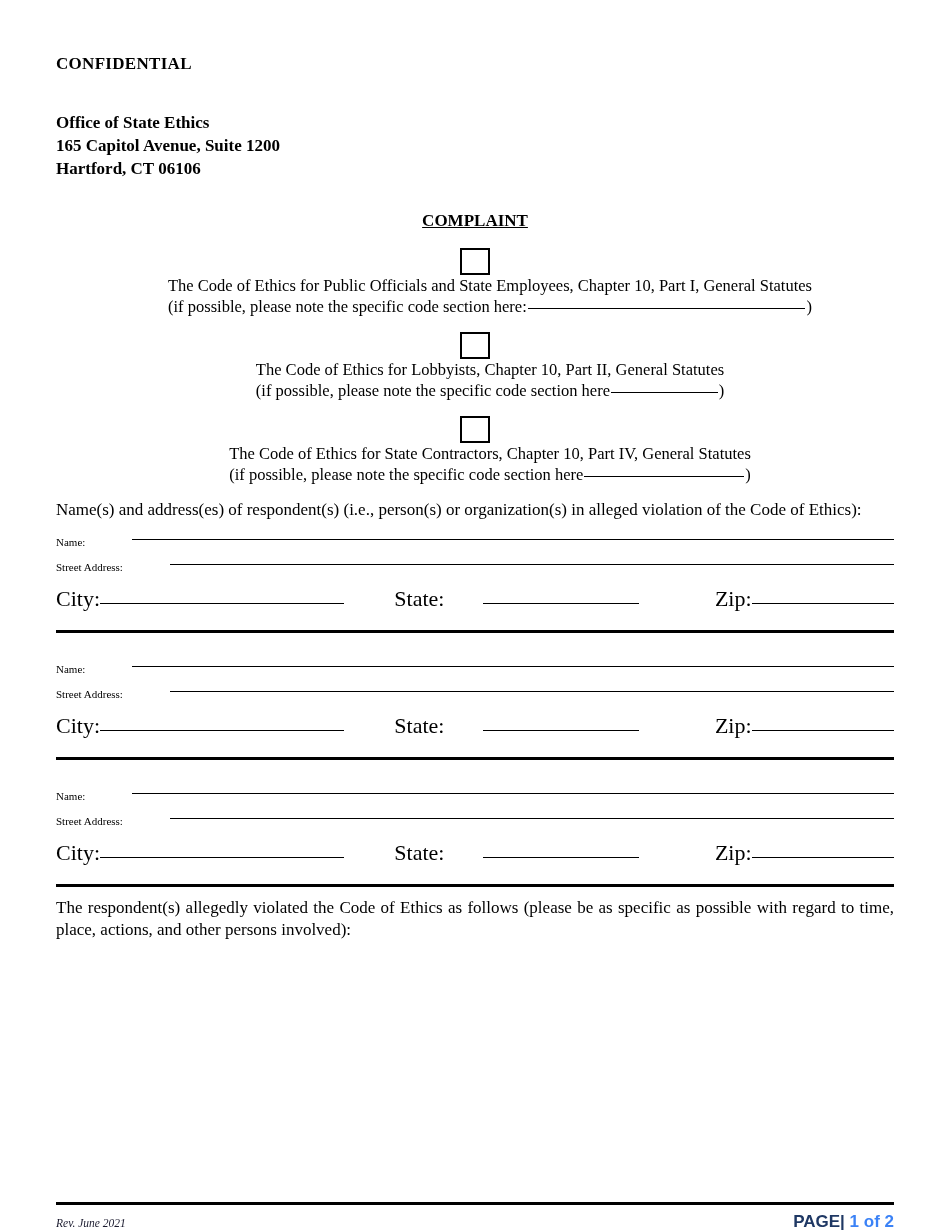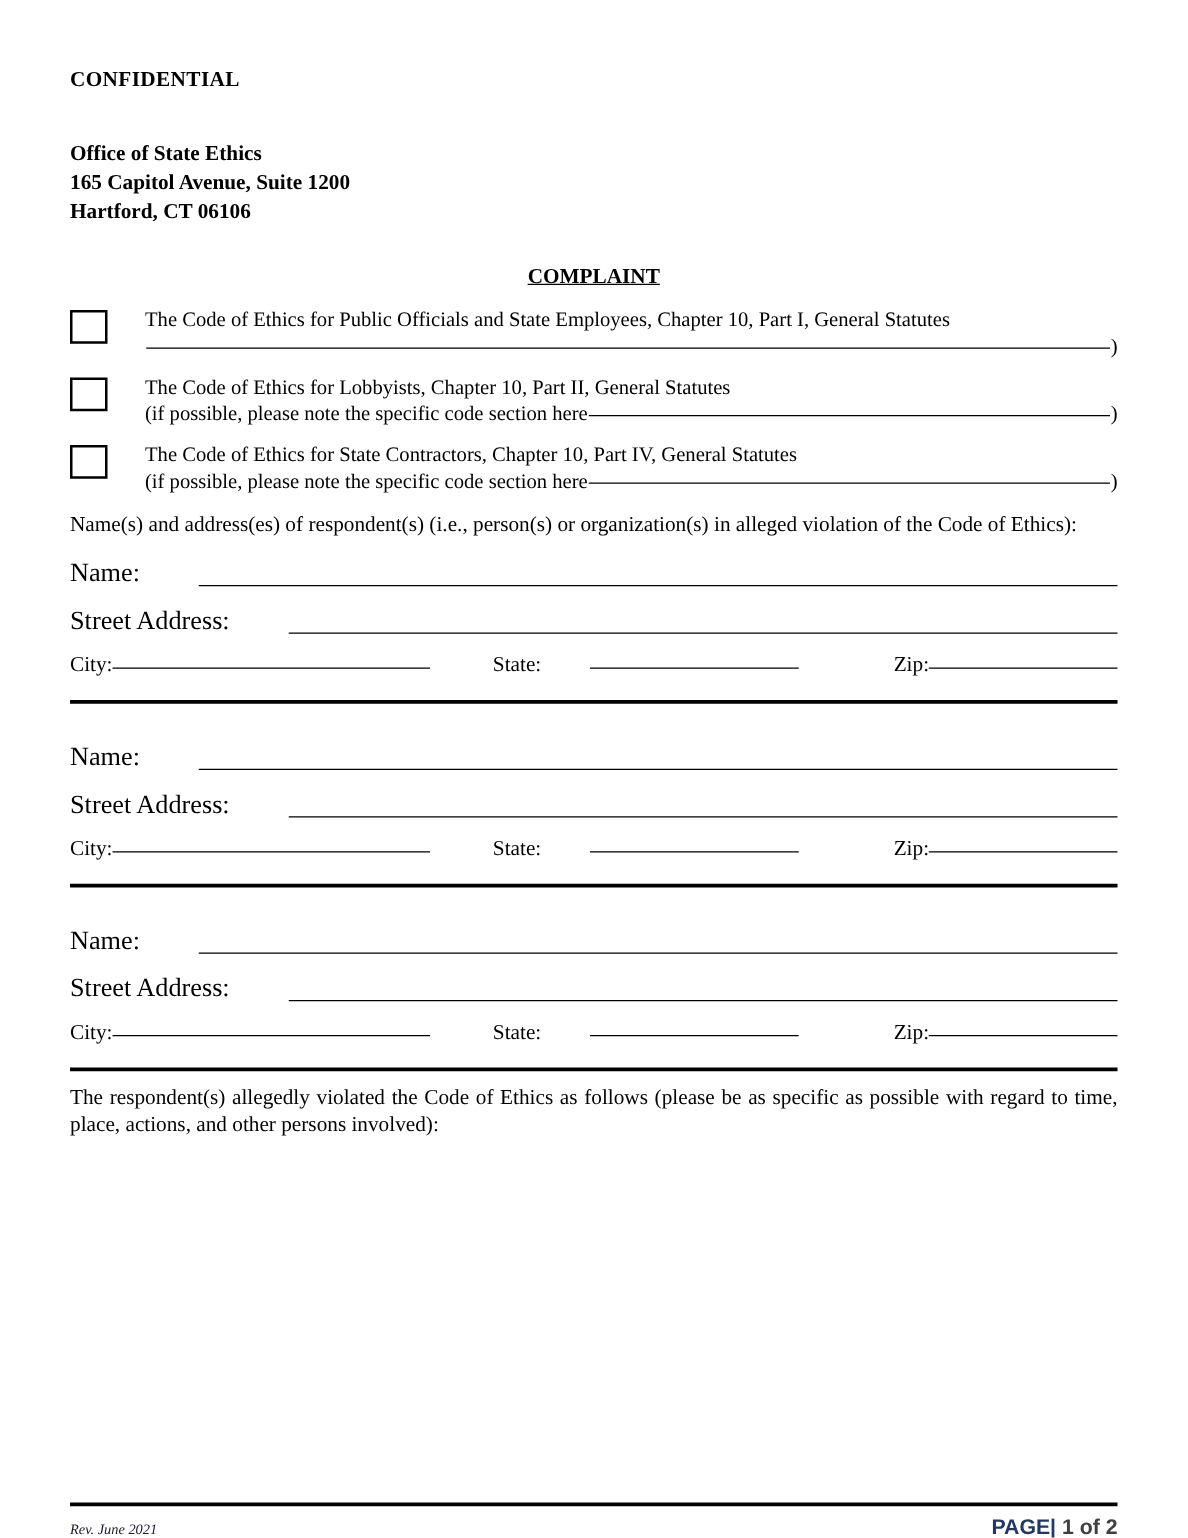--- a/index.html
+++ b/index.html
@@ -49,22 +49,23 @@
     font-size: 17px;
     margin-top: 26px;
   }
 
   
   .options {
     margin-top: 14px;
   }
   .option-row {
     display: flex;
-    align-items: flex-start;
+    align-items: center;
     margin-bottom: 11px;
+    flex-direction: column;
   }
   .checkbox {
     width: 30px;
     height: 27px;
     border: 2px solid #000;
     box-sizing: border-box;
     flex: 0 0 auto;
     margin-top: 3px;
     background: #fff;
   }
@@ -96,39 +97,39 @@
     line-height: 1.32;
     margin-top: 14px;
     text-align: justify;
   }
 
   .addr-block {
     margin-top: 14px;
   }
   .field-row {
     display: flex;
-    align-items: flex-end;
-    font-size: 21px;
+    align-items: center;
+    font-size: 11px;
     margin-bottom: 13px;
     gap: 47px;
   }
   .field-label {
     white-space: nowrap;
   }
   .field-line {
     flex: 1 1 auto;
     border-bottom: 1px solid #000;
     height: 0;
     position: relative;
     top: -2px;
   }
   .citysrow {
     display: flex;
     align-items: baseline;
-    font-size: 17px;
+    font-size: 22px;
   }
   .city-group {
     display: flex;
     align-items: baseline;
     width: 330px;
   }
   .city-group .field-line { width: 100%; }
   .state-group {
     display: flex;
     align-items: baseline;
@@ -184,21 +185,21 @@
     font-family: "Liberation Serif", serif;
     color: #1a1a2e;
     font-style: italic;
   }
   .page-num {
     font-family: "Liberation Sans", sans-serif;
     font-size: 17px;
     color: #1f3864;
   }
   .page-num .pg-label { font-weight: bold; }
-  .page-num .pg-value { font-weight: bold; color: #404040; }
+  .page-num .pg-value { font-weight: bold; color: #3b82f6; }
 </style>
 </head>
 <body>
 
 <div class="page">
 
   <div class="confidential">CONFIDENTIAL</div>
 
   <div class="agency-block">
     <div>Office of State Ethics</div>
@@ -209,20 +210,21 @@
   <div class="complaint-title">COMPLAINT</div>
 
 
   <div class="options">
 
     <div class="option-row">
       <div class="checkbox"></div>
       <div class="option-text">
         <div>The Code of Ethics for Public Officials and State Employees, Chapter 10, Part I, General Statutes</div>
         <div class="option-sub">
+          <span>(if possible, please note the specific code section here:</span>
           <span class="fill-line"></span>
           <span class="paren">)</span>
         </div>
       </div>
     </div>
 
     <div class="option-row">
       <div class="checkbox"></div>
       <div class="option-text">
         <div>The Code of Ethics for Lobbyists, Chapter 10, Part II, General Statutes</div>

